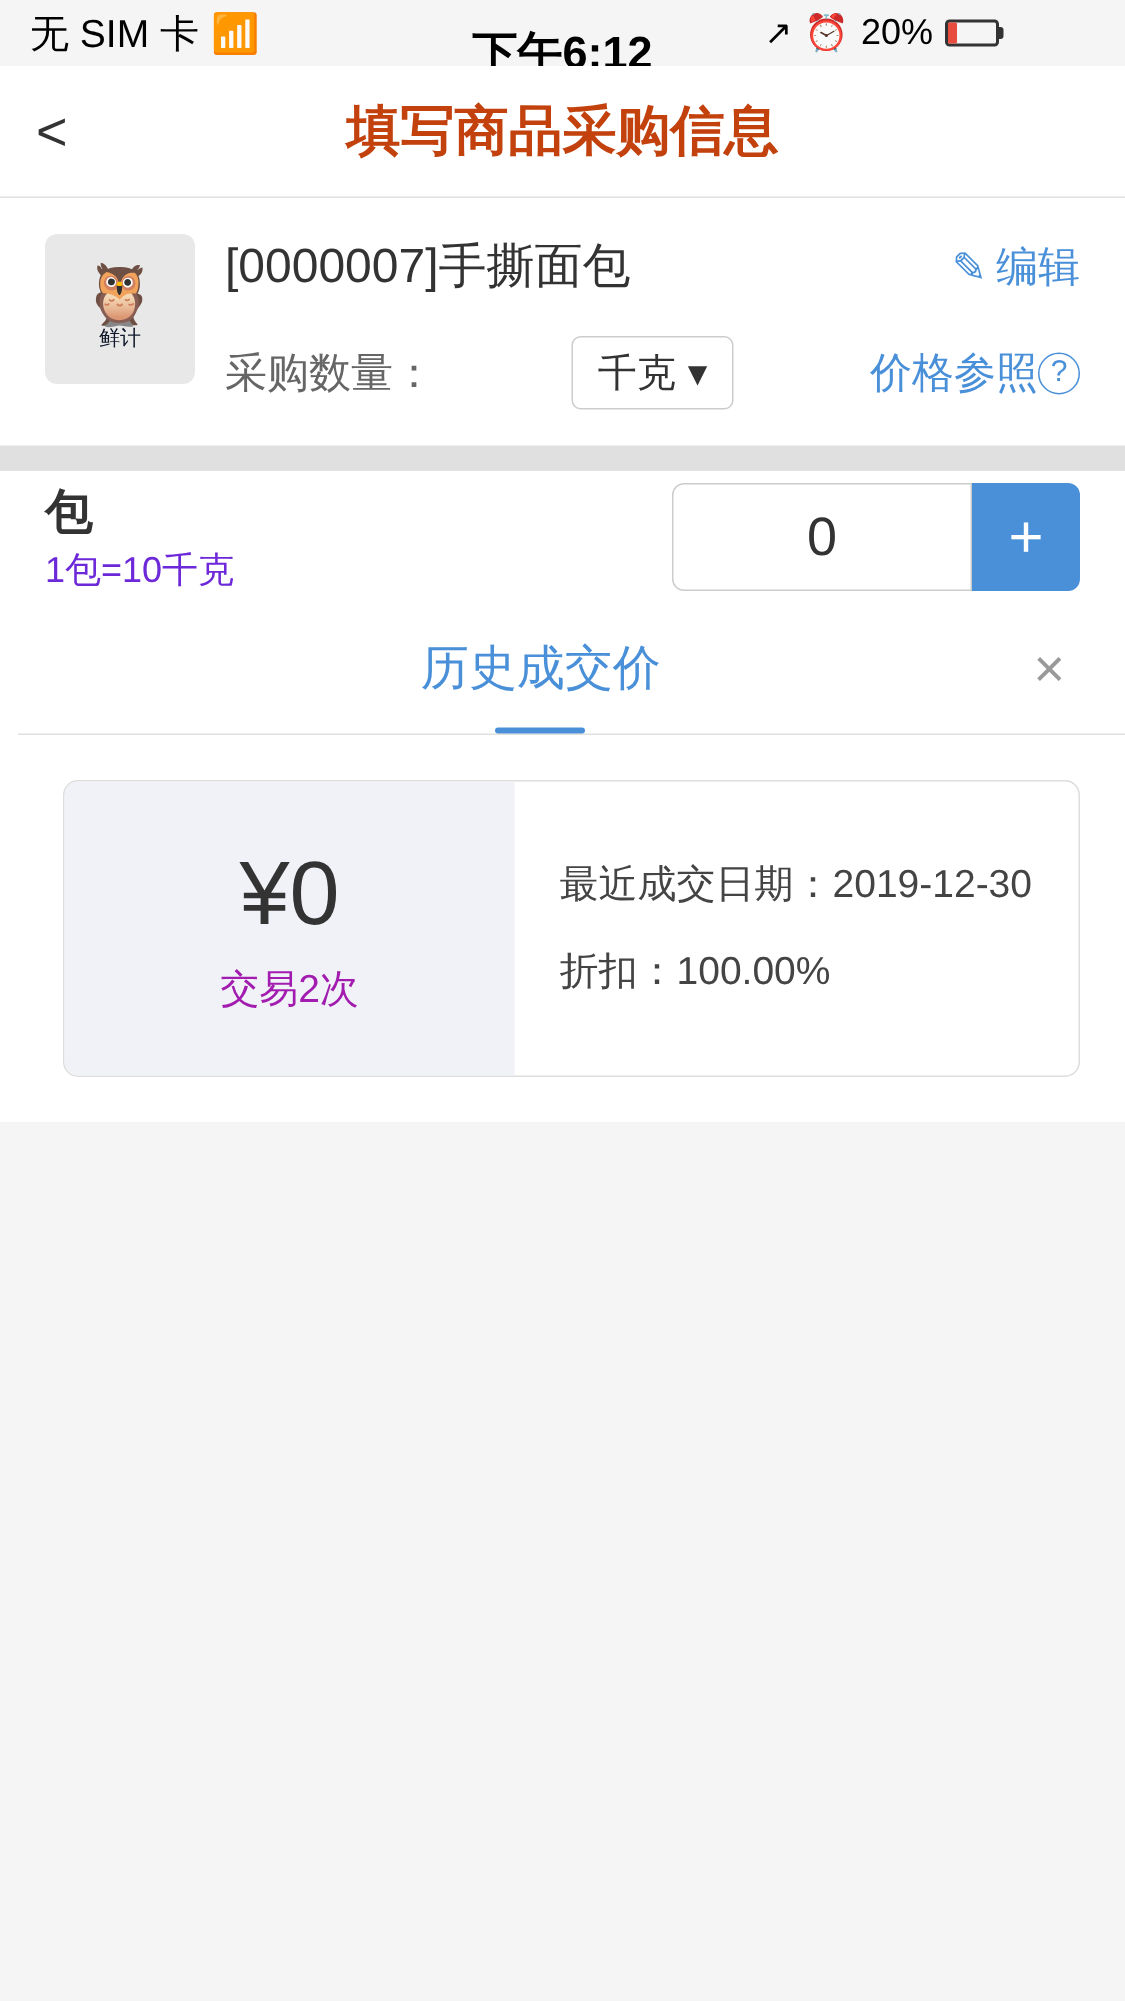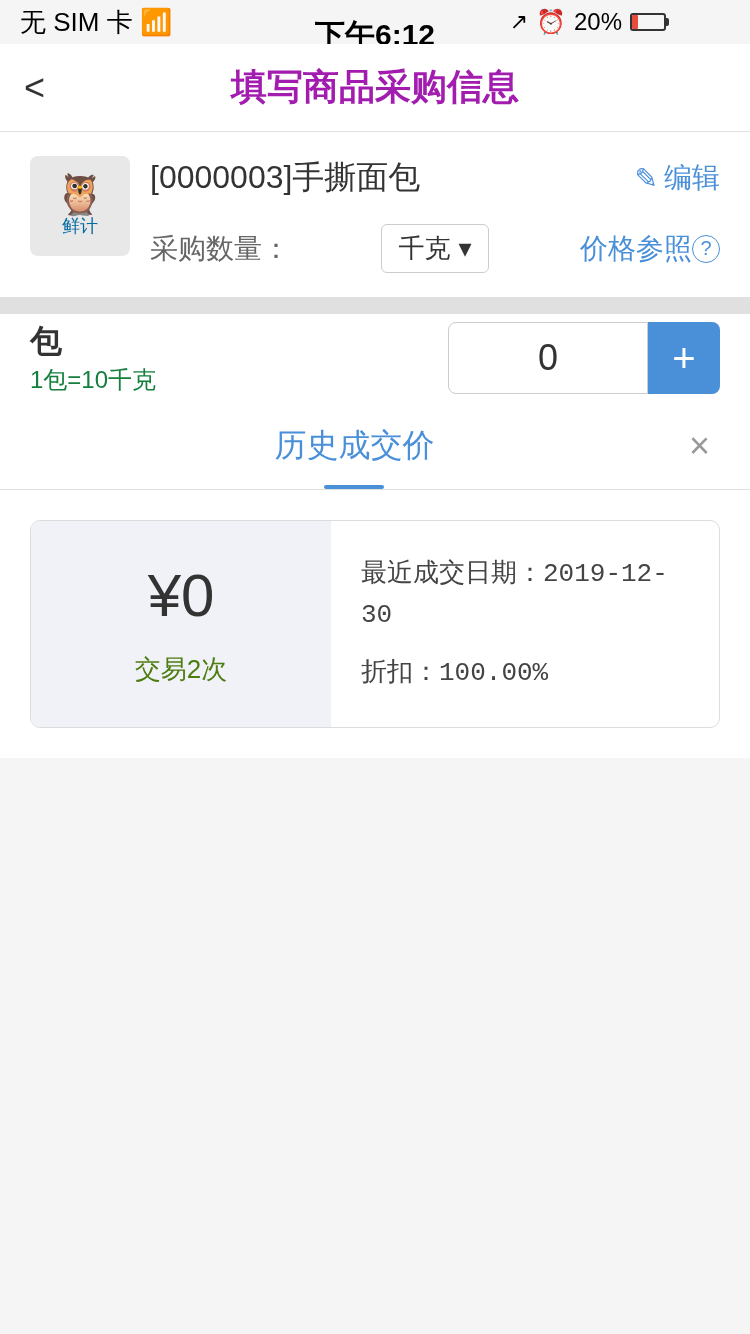--- a/index.html
+++ b/index.html
@@ -83,21 +83,21 @@
     .nav-back {
       position: absolute;
       left: 24px;
       font-size: 36px;
       color: #333;
       cursor: pointer;
     }
     .nav-title {
       font-size: 36px;
       font-weight: 600;
-      color: #a21caf;
+      color: #c2410c;
     }
 
     
     .product-card {
       background: white;
       padding: 24px 30px;
       margin-top: 0;
       border-bottom: 1px solid #e0e0e0;
     }
     .product-header {
@@ -193,21 +193,21 @@
       display: flex;
       flex-direction: column;
     }
     .quantity-unit-label {
       font-size: 32px;
       font-weight: 600;
       color: #333;
     }
     .quantity-conversion {
       font-size: 24px;
-      color: #15803d;
+      color: #6d28d9;
     }
     .quantity-controls {
       display: flex;
       align-items: center;
       gap: 0;
     }
     .quantity-input {
       width: 200px;
       height: 72px;
       border: 1px solid #ccc;
@@ -228,20 +228,21 @@
       align-items: center;
       justify-content: center;
       border-radius: 0 8px 8px 0;
       cursor: pointer;
     }
 
     
     .tabs-container {
       background: white;
       margin-top: 0;
+      padding-left: 12px;
     }
     .tabs-header {
       display: flex;
       align-items: center;
       border-bottom: 1px solid #e0e0e0;
       padding: 0 30px;
       height: 88px;
     }
     .tab-item {
       flex: 1;
@@ -296,31 +297,30 @@
       justify-content: center;
       padding: 40px 20px;
     }
     .price-value {
       font-size: 60px;
       color: #333;
       font-weight: 300;
     }
     .price-count {
       font-size: 26px;
-      color: #4d7c0f;
-      margin-top: 22px;
+      color: #a21caf;
+      margin-top: 12px;
     }
     .price-card-right {
       flex: 1;
       padding: 30px 30px;
       display: flex;
       flex-direction: column;
       justify-content: center;
       gap: 16px;
-      font-family: Liberation Mono, monospace;
     }
     .detail-row {
       font-size: 26px;
       color: #444;
       line-height: 1.6;
     }
   </style>
 </head>
 <body>
 
@@ -344,25 +344,25 @@
   <div class="nav-back">
     <span>&lt;</span>
   </div>
   <div class="nav-title">填写商品采购信息</div>
 </div>
 
 <div class="product-card">
   <div class="product-header">
     <div class="product-thumb">
       <div class="owl-icon">🦉</div>
-      <span style="font-size:18px;color:#0369a1;">鲜计</span>
+      <span style="font-size:14px;color:#0f172a;">鲜计</span>
     </div>
     <div class="product-info">
       <div class="product-name-row">
-        <span class="product-name">[0000003]手撕面包</span>
+        <span class="product-name">[0000007]手撕面包</span>
         <div class="edit-btn">
           <span>✎</span>
           <span>编辑</span>
         </div>
       </div>
       <div class="purchase-unit-row">
         <span class="purchase-unit-label">采购数量：</span>
         <div class="unit-select">
           <span>千克</span>
           <span>▾</span>

